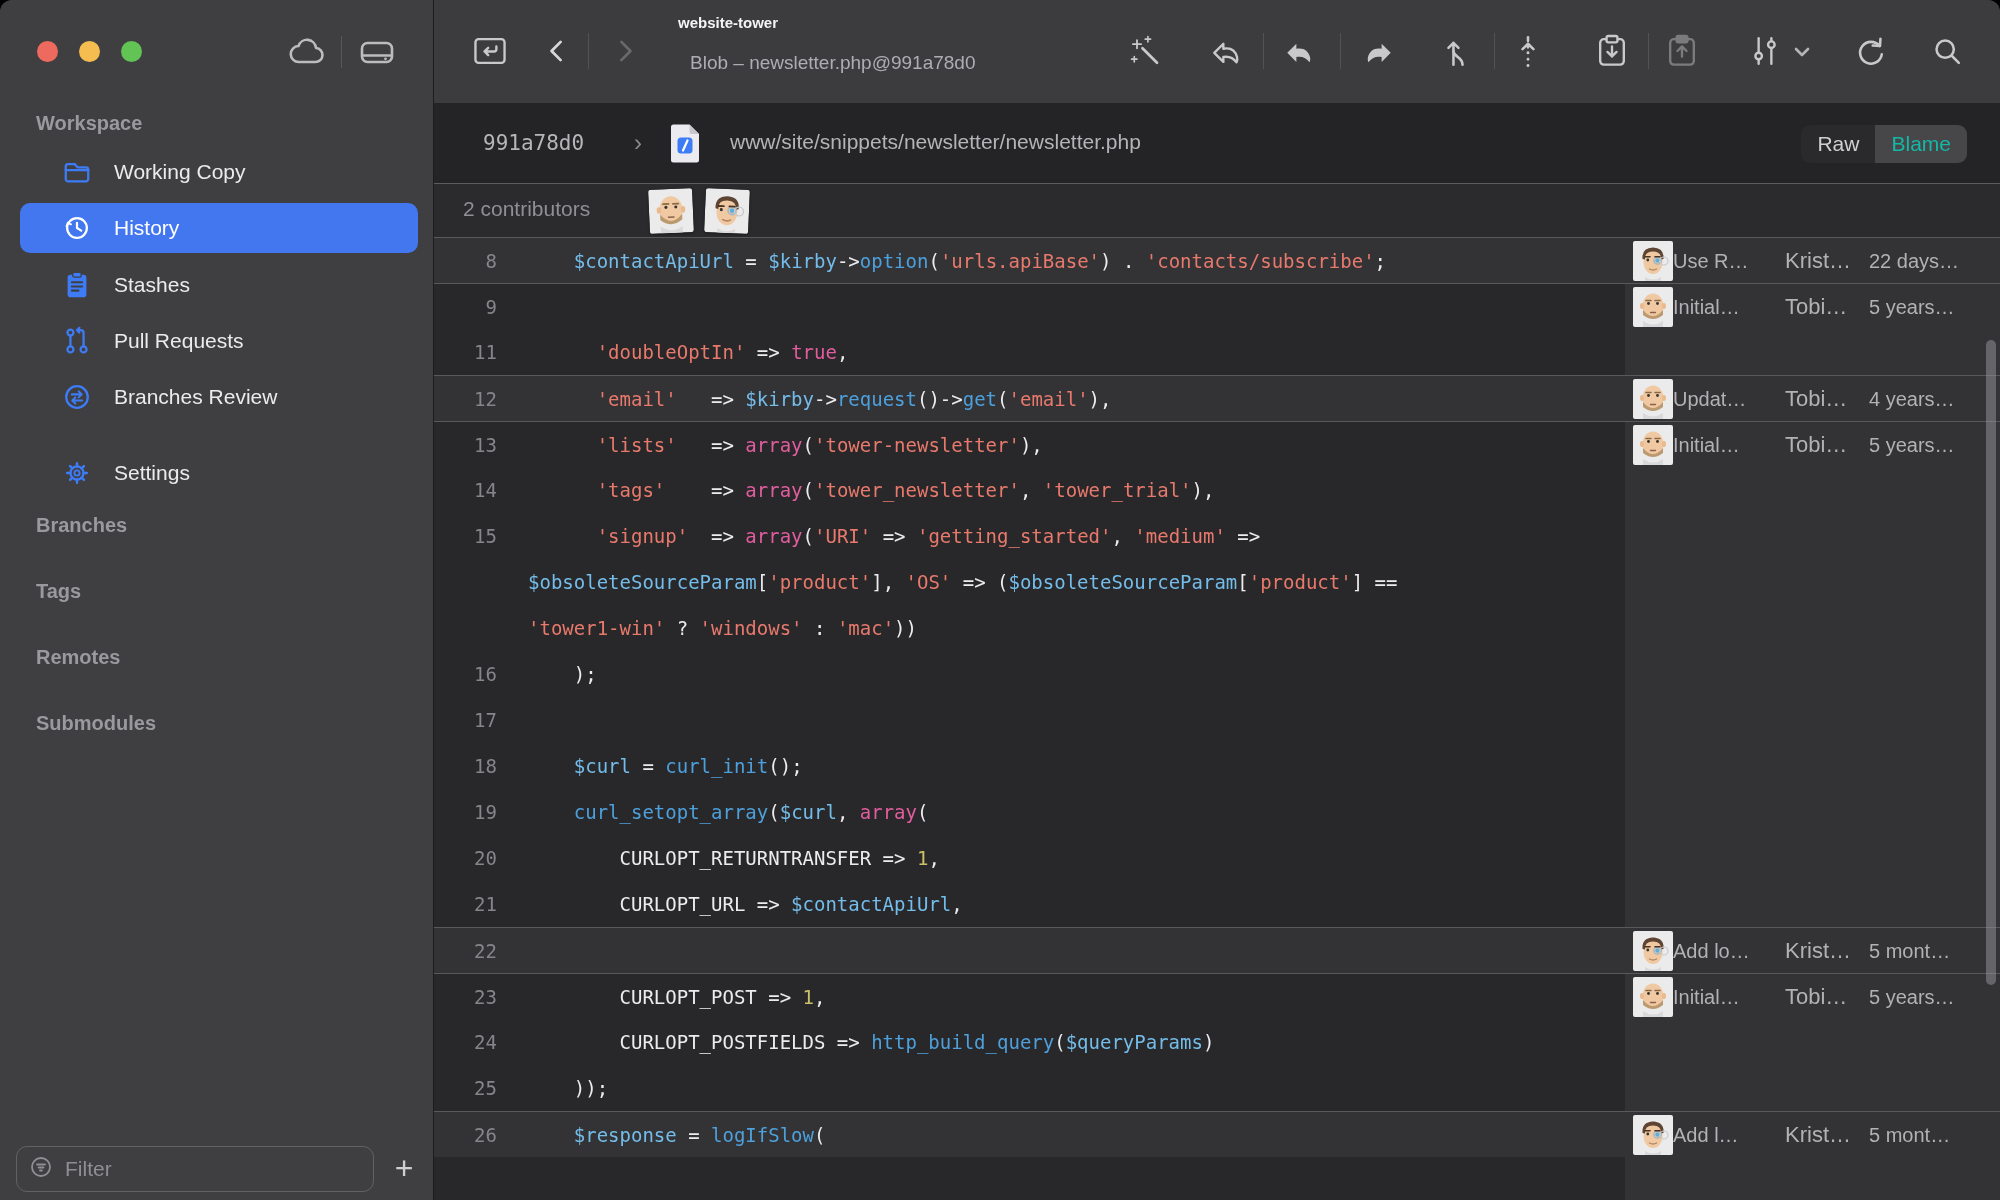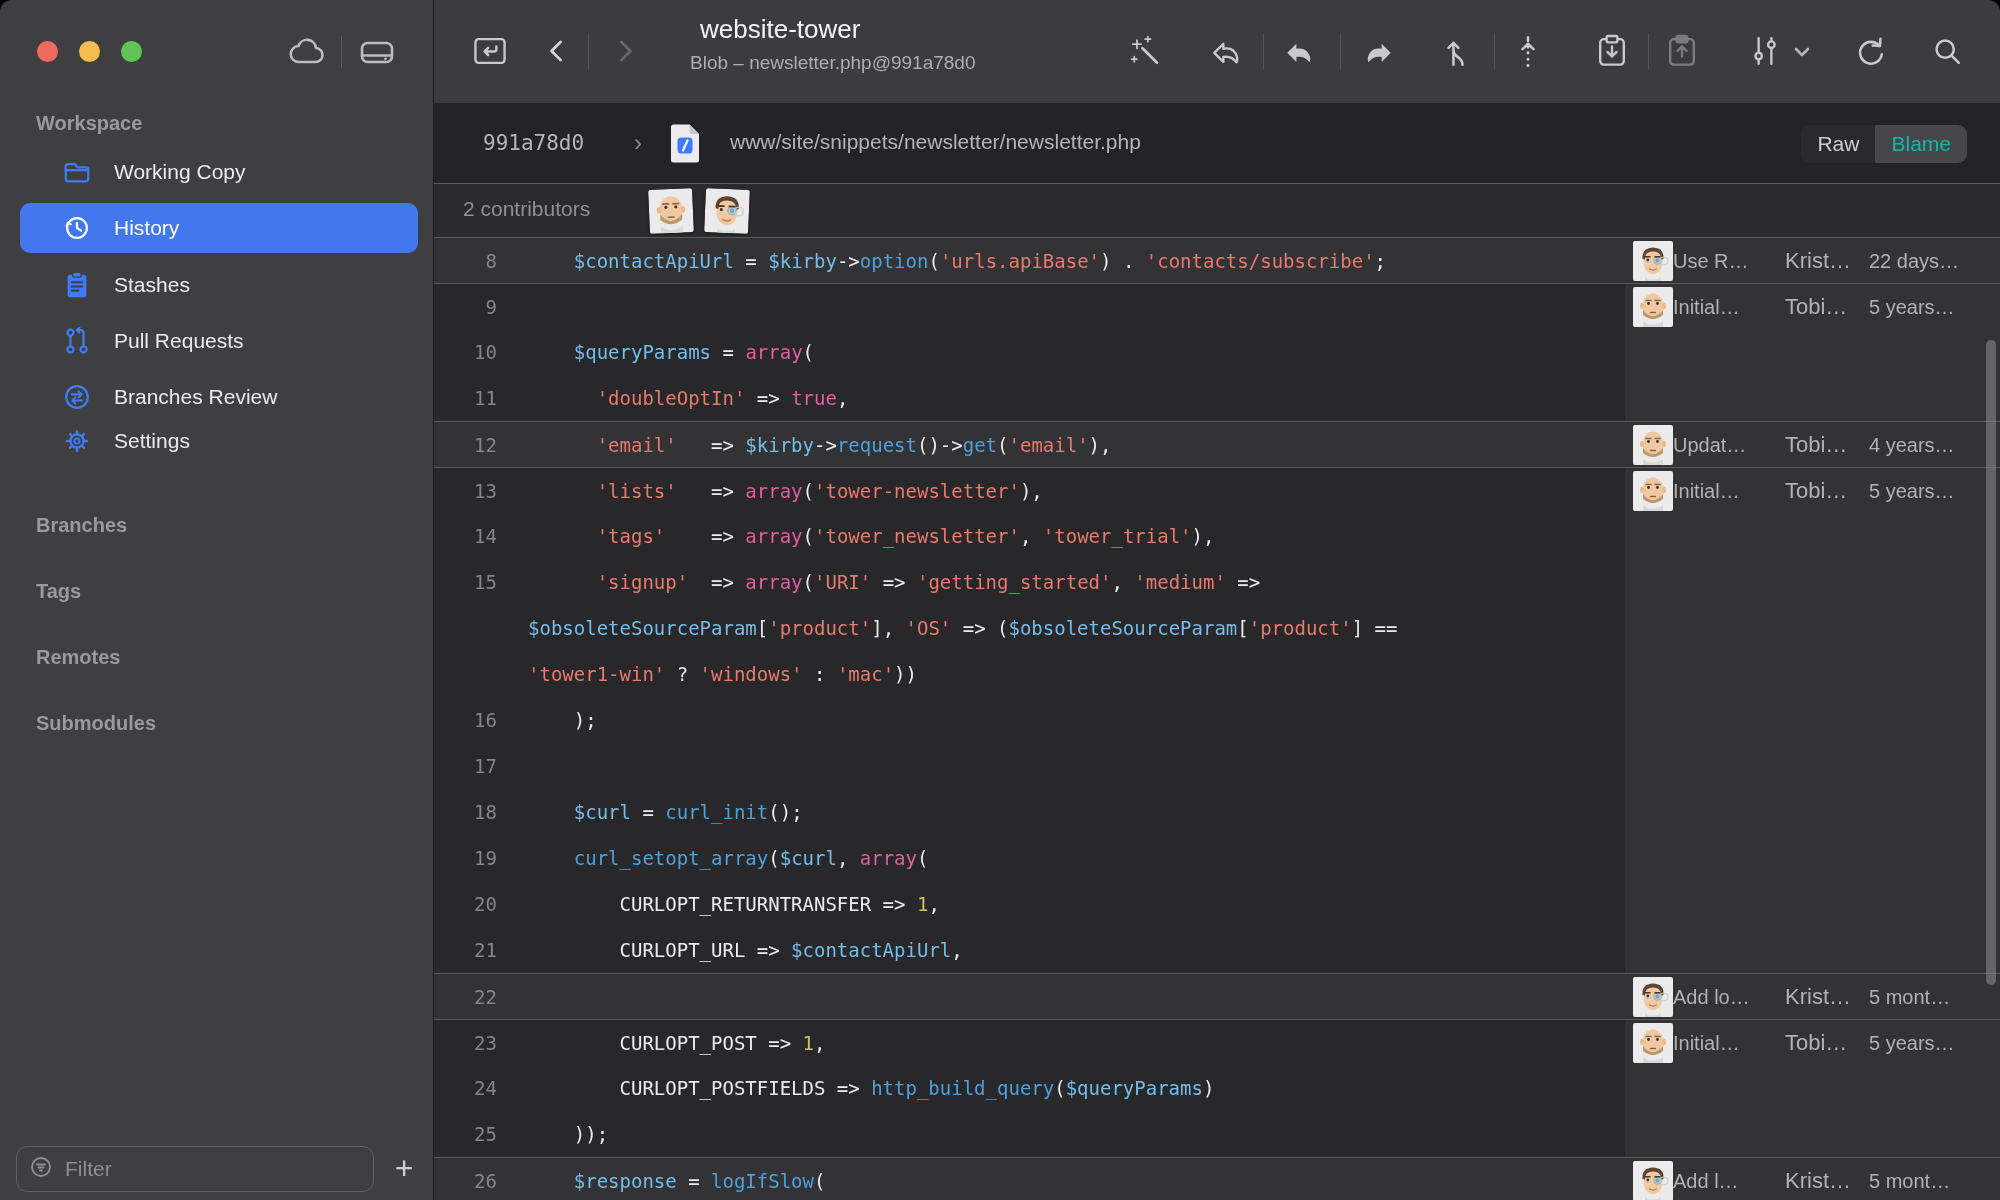--- a/index.html
+++ b/index.html
@@ -22,21 +22,21 @@
   .filter input{background:transparent;border:none;outline:none;color:#d8d8da;font-size:21px;margin-left:10px;width:280px;font-family:"Liberation Sans",sans-serif;}
   .filter input::placeholder{color:#8e8e93;}
   .plusbtn{position:absolute;left:384px;top:1146px;width:40px;height:44px;background:none;border:none;color:#cfcfd2;font-size:32px;font-weight:300;line-height:40px;}
 
   
   .main{position:absolute;left:433px;top:0;width:1567px;height:1200px;border-left:1px solid #1c1c1e;box-sizing:border-box;}
   .toolbar{position:absolute;top:0;left:0;right:0;height:103px;background:#3c3c3f;}
   .icnbtn{position:absolute;top:31px;width:40px;height:40px;background:none;border:none;padding:0;}
   .icnbtn svg{display:block;}
   .tb-div{position:absolute;top:33px;width:1px;height:36px;background:#525255;}
-  .tb-title{position:absolute;left:266px;top:14px;color:#f4f4f6;font-size:26px;font-weight:400;}
+  .tb-title{position:absolute;left:244px;top:14px;color:#f4f4f6;font-size:15px;font-weight:700;}
   .tb-sub{position:absolute;left:256px;top:52px;color:#aeaeb2;font-size:19px;}
 
   .crumbbar{position:absolute;top:103px;left:0;right:0;height:81px;background:#242427;border-bottom:1px solid #5c5c5e;box-sizing:border-box;}
   .crumb-hash{position:absolute;left:49px;top:28px;font-family:"DejaVu Sans Mono",monospace;font-size:21px;color:#b6b6b9;}
   .crumb-chev{position:absolute;left:200px;top:26px;color:#8a8a8d;font-size:24px;}
   .crumb-file{position:absolute;left:234px;top:20px;}
   .crumb-path{position:absolute;left:296px;top:27px;color:#b4b4b7;font-size:21px;}
   .vtoggle{position:absolute;right:33px;top:22px;height:38px;border-radius:9px;overflow:hidden;display:flex;font-size:21px;}
   .vtoggle .seg{border:none;padding:0 16px;height:38px;line-height:38px;background:#2a2a2d;color:#cfcfd2;font-size:21px;font-family:"Liberation Sans",sans-serif;}
   .vtoggle .seg.active{background:#47474a;color:#14b8a6;}
@@ -140,21 +140,21 @@
       <span class="ic">
         <svg width="30" height="30" viewBox="0 0 32 32" fill="none" stroke="#3d7cf6" stroke-width="2.4" stroke-linecap="round" stroke-linejoin="round">
           <circle cx="16" cy="16" r="11.5"></circle>
           <path d="M10.5,13.2 h10.5 m-3.2,-3.2 l3.2,3.2 l-3.2,3.2" stroke-width="2.2"></path>
           <path d="M21.5,19.8 h-10.5 m3.2,-3.2 l-3.2,3.2 l3.2,3.2" stroke-width="2.2"></path>
         </svg>
       </span>
       <span class="lb">Branches Review</span>
     </div>
 
-    <div class="sb-item" style="top:416px">
+    <div class="sb-item" style="top:448px">
       <span class="ic">
         <svg width="30" height="30" viewBox="0 0 32 32" fill="none" stroke="#3d7cf6" stroke-linecap="round">
           <circle cx="16" cy="16" r="7" stroke-width="2.4"></circle>
           <circle cx="16" cy="16" r="2.8" stroke-width="2"></circle>
           <g stroke-width="2.6">
             <path d="M23,16 h3.5 M16,23 v3.5 M9,16 H5.5 M16,9 V5.5"></path>
             <path d="M21,21 l2.4,2.4 M11,21 l-2.4,2.4 M11,11 L8.6,8.6 M21,11 l2.4,-2.4"></path>
           </g>
         </svg>
       </span>
@@ -376,24 +376,20 @@
                   <path d="M13,13.5 h5 M22,13.5 h5" stroke="#8a6b4a" stroke-width="1.6" stroke-linecap="round"></path>
                   <path d="M17.5,25.5 h5" stroke="#8a6248" stroke-width="1.4" stroke-linecap="round"></path>
                 </svg>
               </span>
               <span class="blame-msg">Initial…</span>
               <span class="blame-author">Tobi…</span>
               <span class="blame-date">5 years…</span>
             </div>
           </div>
           <div class="row">
-            <span class="gutter">10</span>
-            <span class="codeline"><span class="c-pl">    </span><span class="c-var">$queryParams</span><span class="c-pl"> = </span><span class="c-kw">array</span><span class="c-pl">(</span></span>
-          </div>
-          <div class="row">
             <span class="gutter">11</span>
             <span class="codeline"><span class="c-pl">      </span><span class="c-str">'doubleOptIn'</span><span class="c-pl"> =&gt; </span><span class="c-kw">true</span><span class="c-pl">,</span></span>
           </div>
           <div class="row light sep">
             <span class="gutter">12</span>
             <span class="codeline"><span class="c-pl">      </span><span class="c-str">'email'</span><span class="c-pl">   =&gt; </span><span class="c-var">$kirby</span><span class="c-pl">-&gt;</span><span class="c-fn">request</span><span class="c-pl">()-&gt;</span><span class="c-fn">get</span><span class="c-pl">(</span><span class="c-str">'email'</span><span class="c-pl">),</span></span>
             <div class="blamecell">
               <span class="blame-av">
                 <svg viewBox="0 0 40 40" xmlns="http://www.w3.org/2000/svg">
                   <rect width="40" height="40" fill="#ebebec"></rect>

